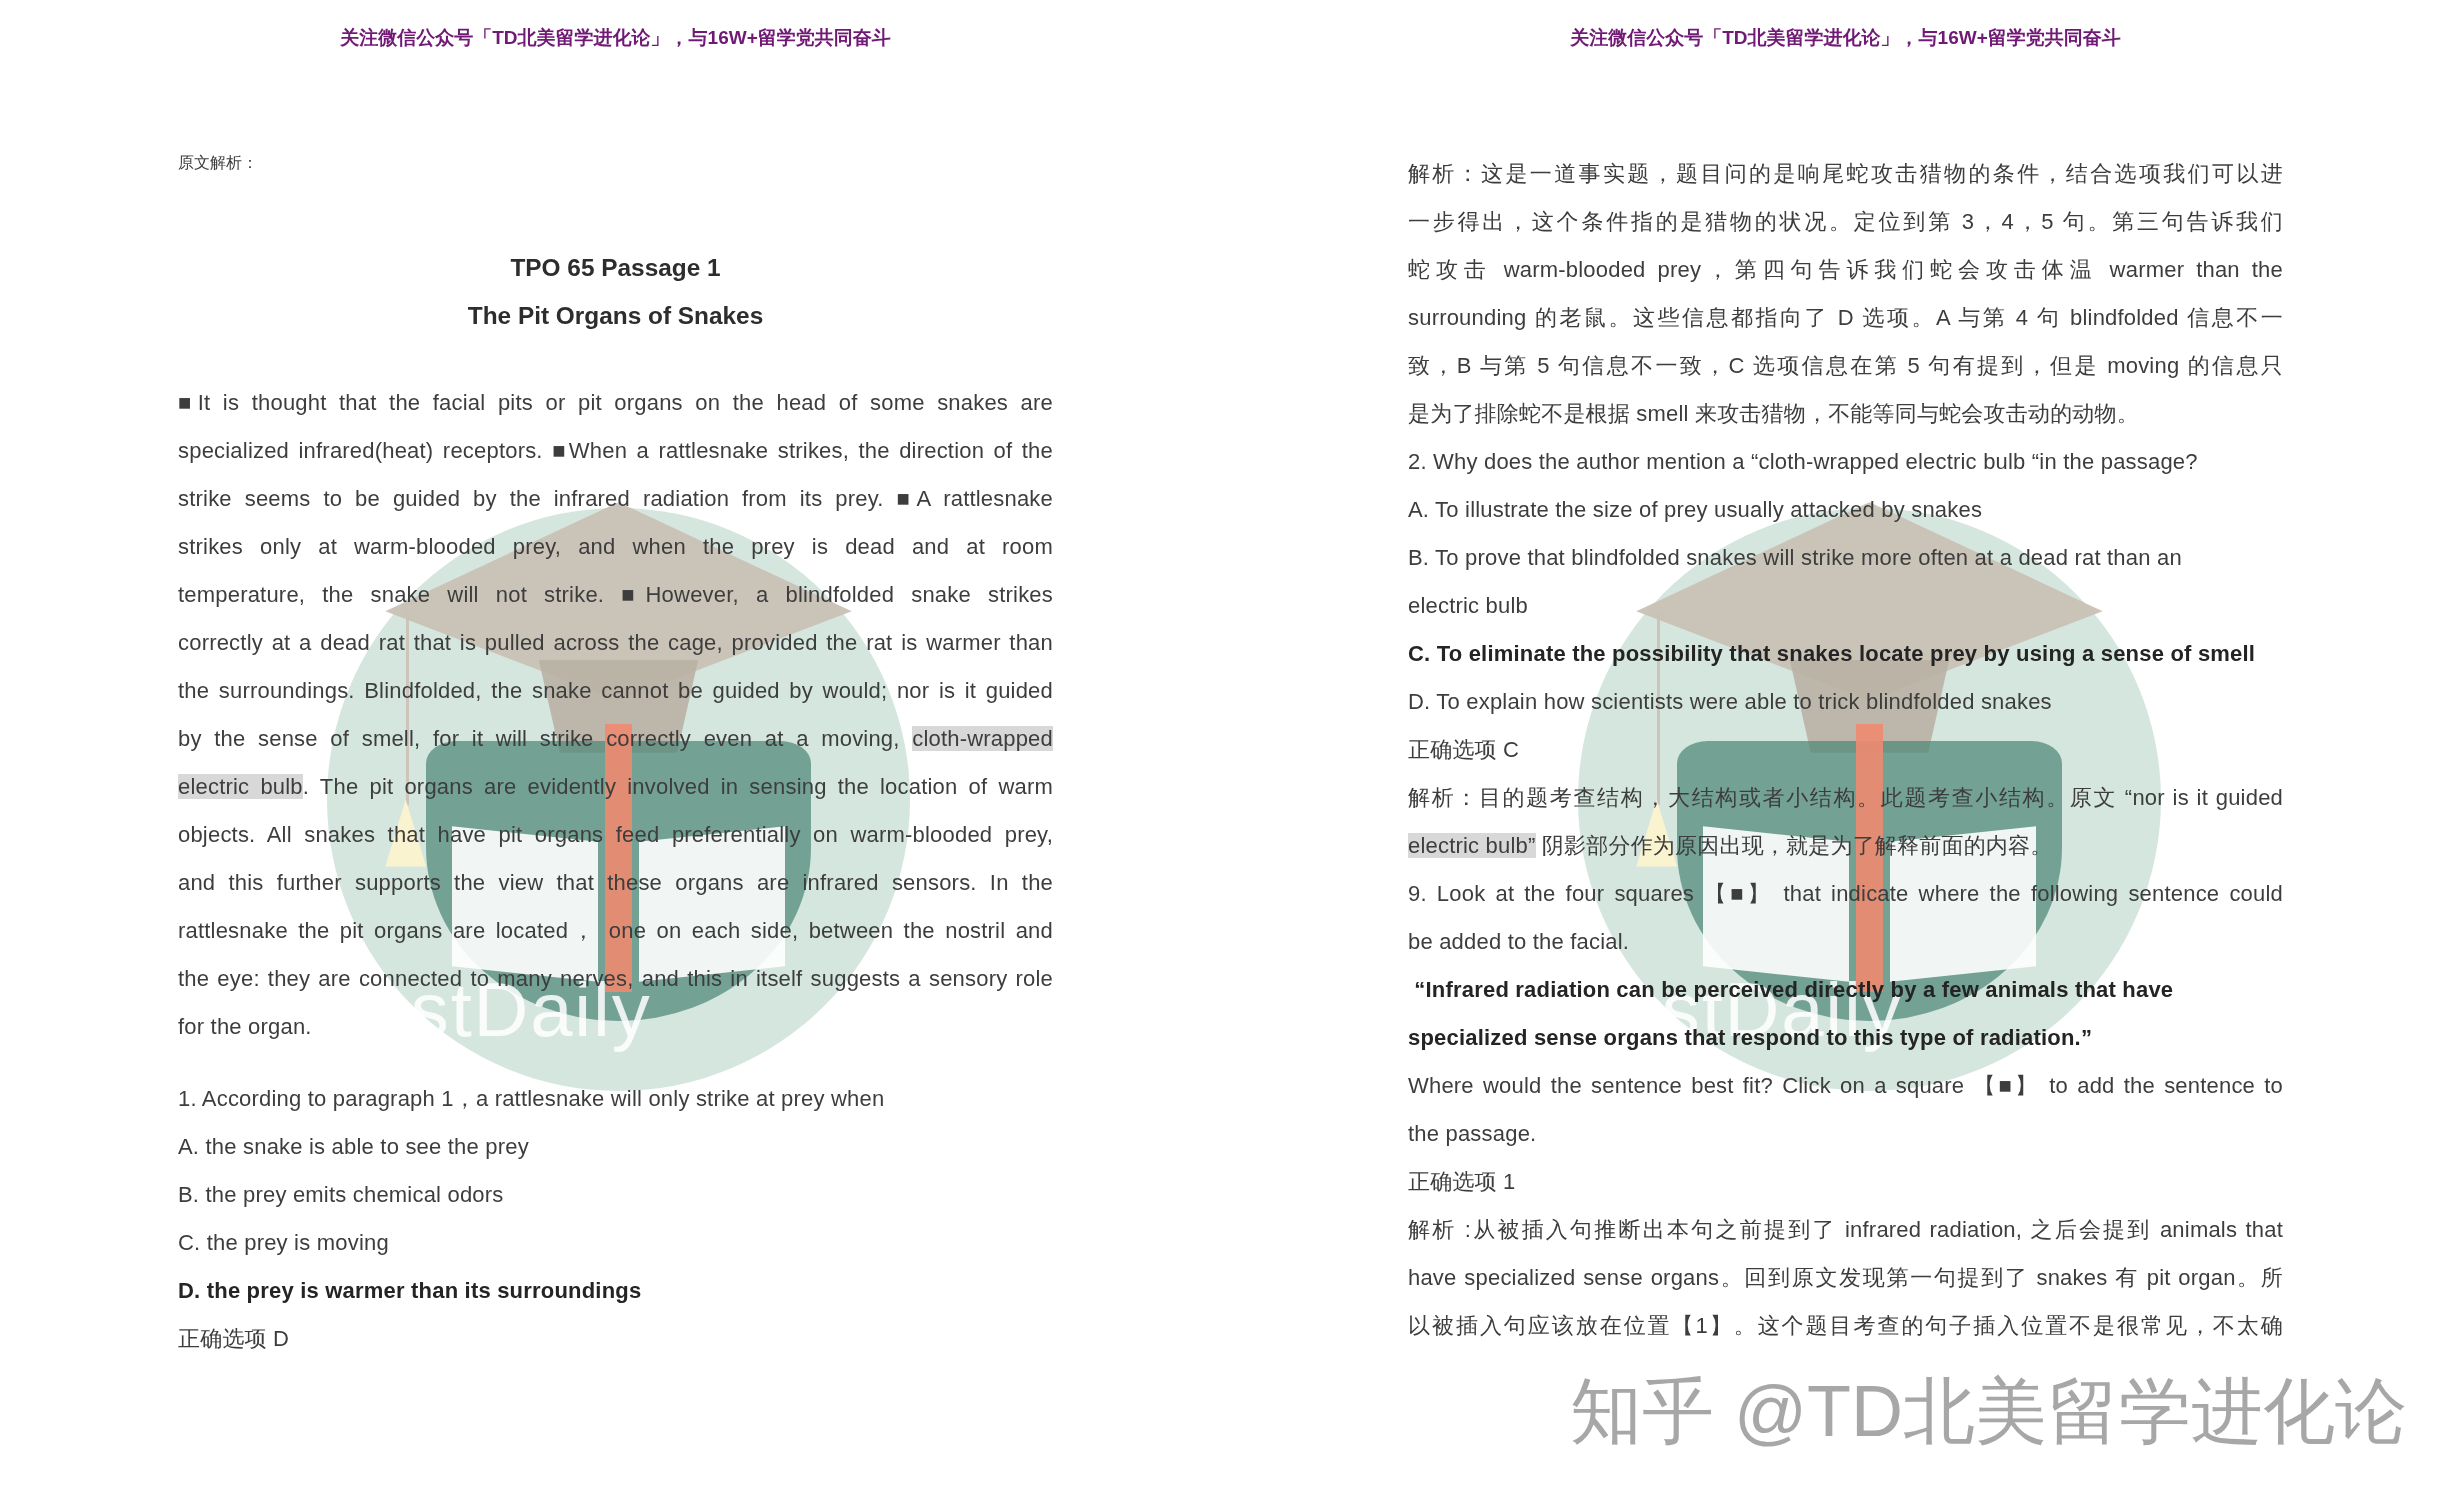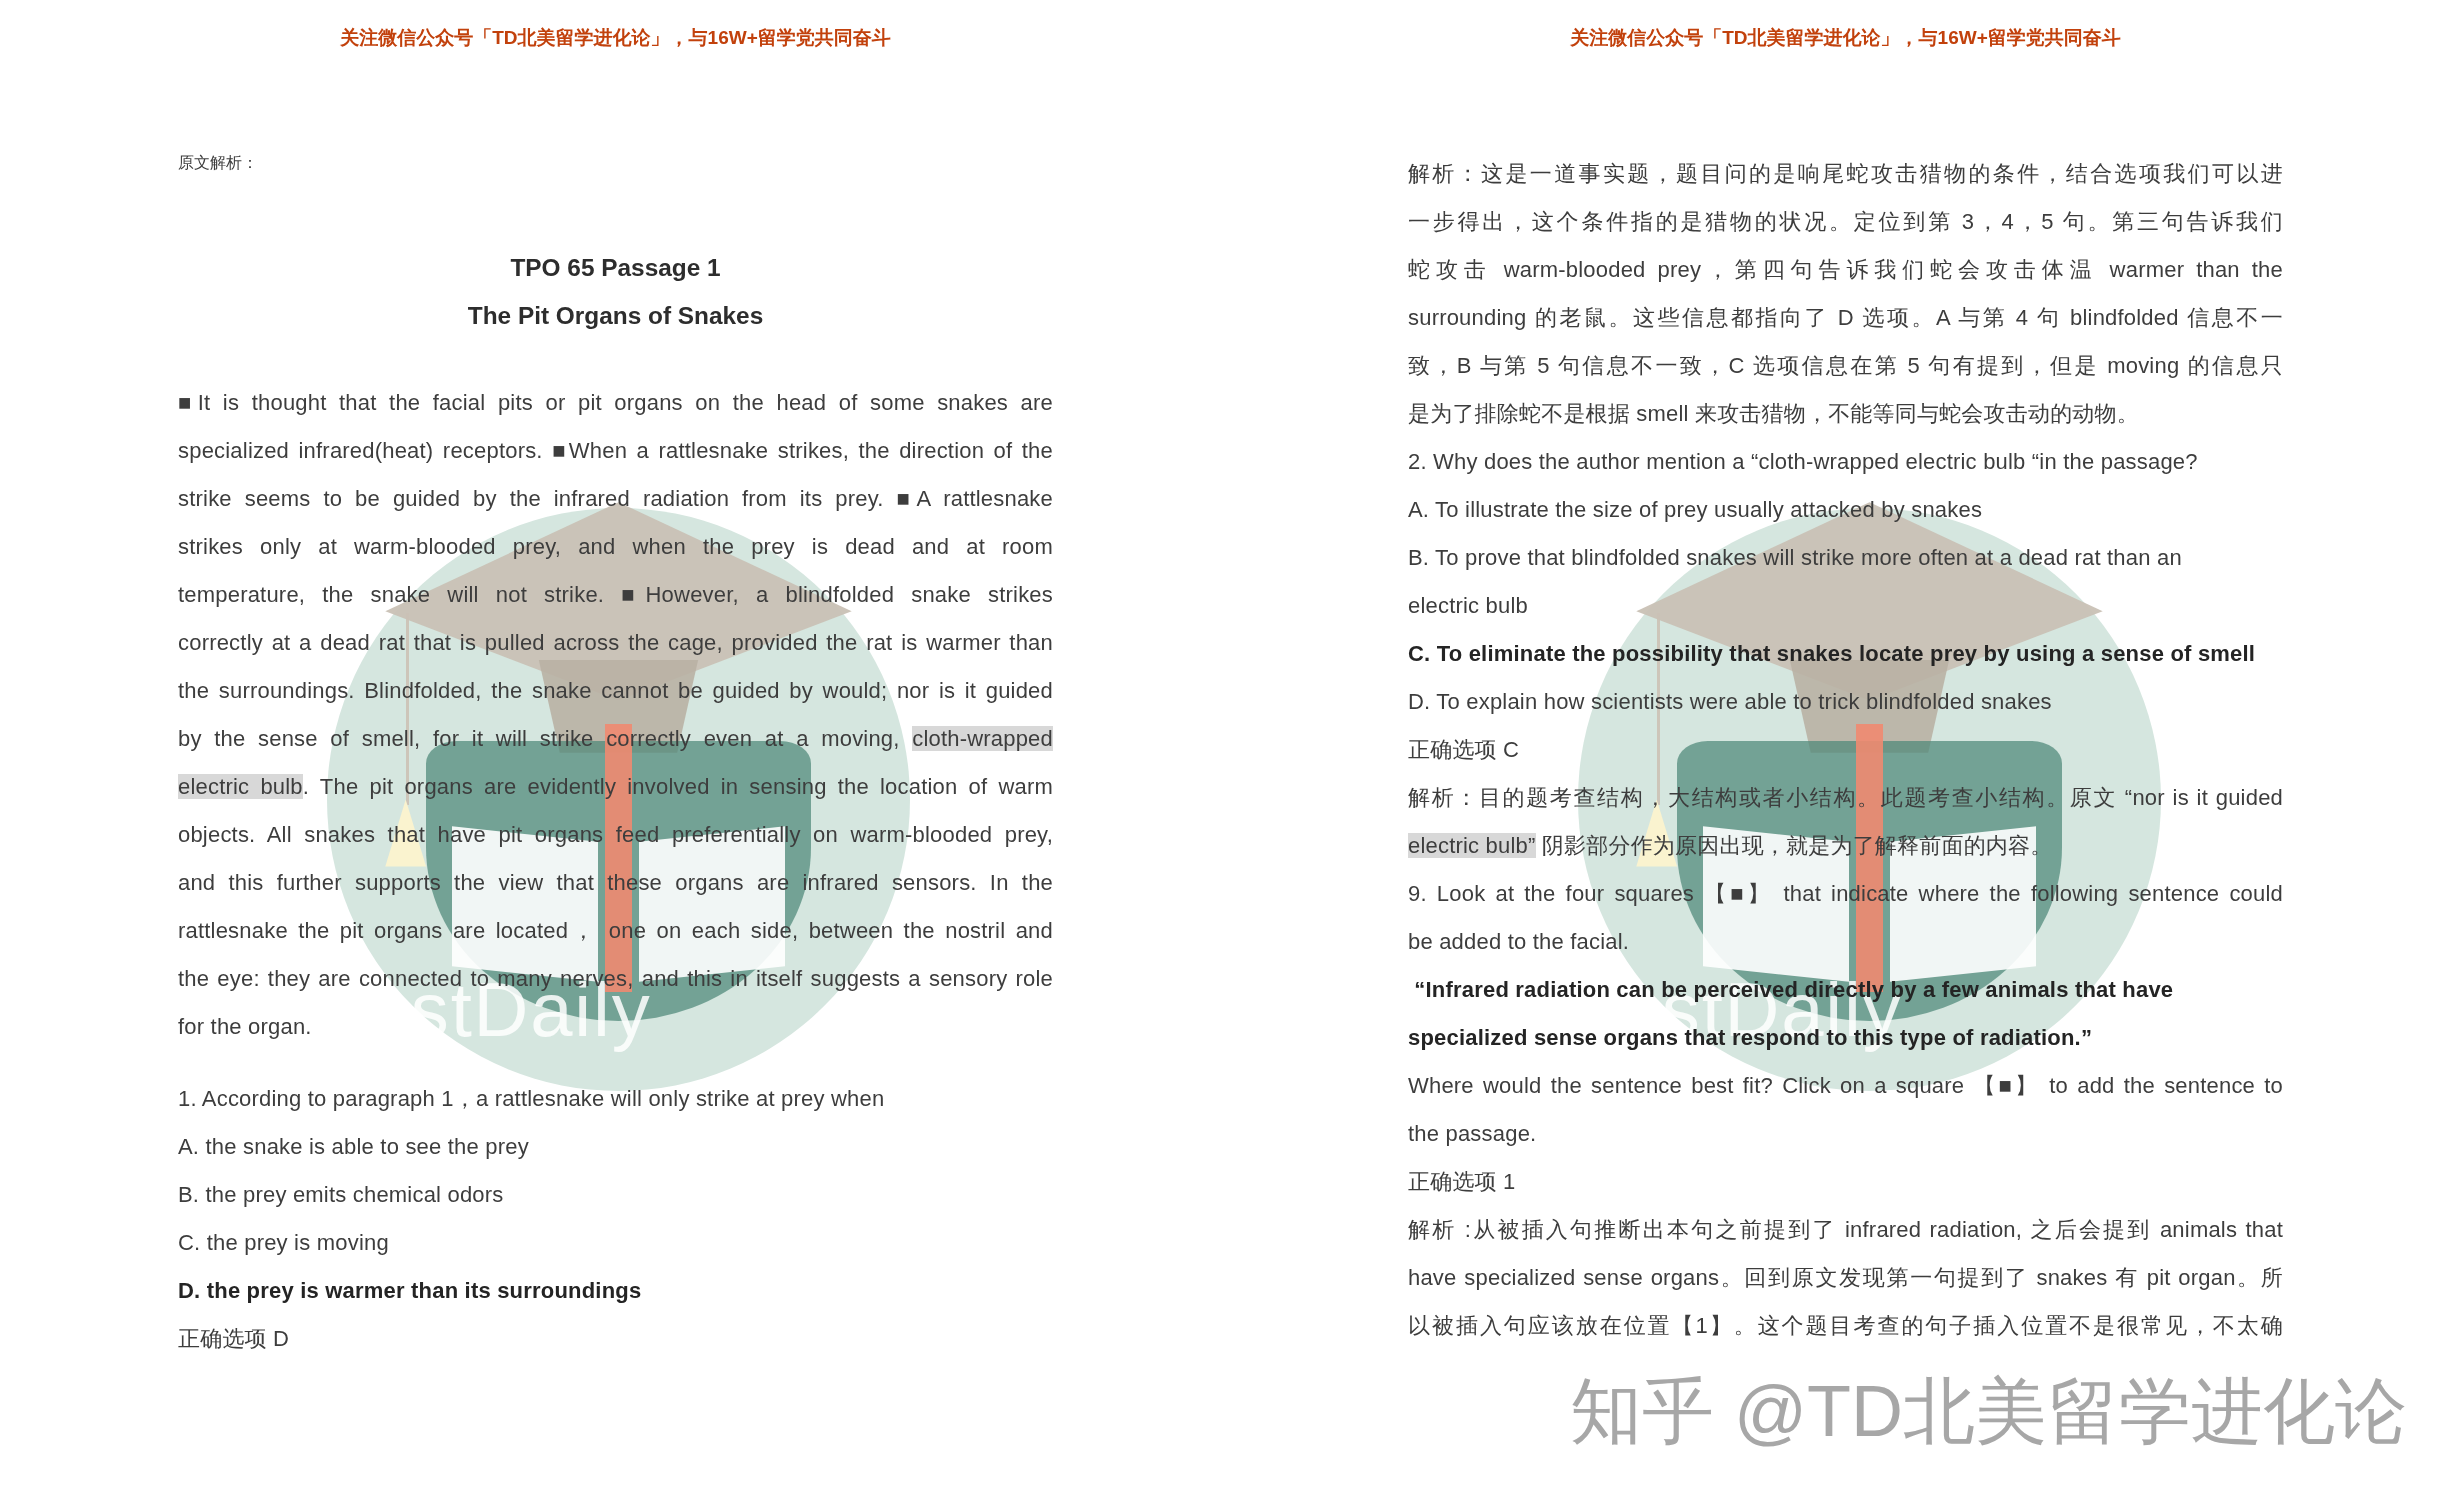--- a/index.html
+++ b/index.html
@@ -3,21 +3,21 @@
 <meta charset="utf-8">
 <style>
   html,body{margin:0;padding:0;}
   body{
     width:2450px;height:1511px;position:relative;background:#ffffff;overflow:hidden;
     font-family:"Liberation Sans","DejaVu Sans",sans-serif;
   }
   
   .header{
     position:absolute;top:25px;width:875px;text-align:center;
-    font-size:19px;font-weight:700;color:#c2410c;z-index:2;white-space:nowrap;
+    font-size:19px;font-weight:700;color:#701a75;z-index:2;white-space:nowrap;
   }
   .header.hl{left:178px;}
   .header.hr{left:1408px;}
   .section-label{
     position:absolute;left:178px;top:153px;font-size:16px;color:var(--text);z-index:2;
   }
   .titles{position:absolute;left:178px;top:244px;width:875px;text-align:center;z-index:2;}
   .title-line{height:48px;line-height:48px;font-size:24.4px;font-weight:600;color:#2d2d2d;}
   .col{position:absolute;width:875px;z-index:2;}
   .col-left{left:178px;top:379px;}

